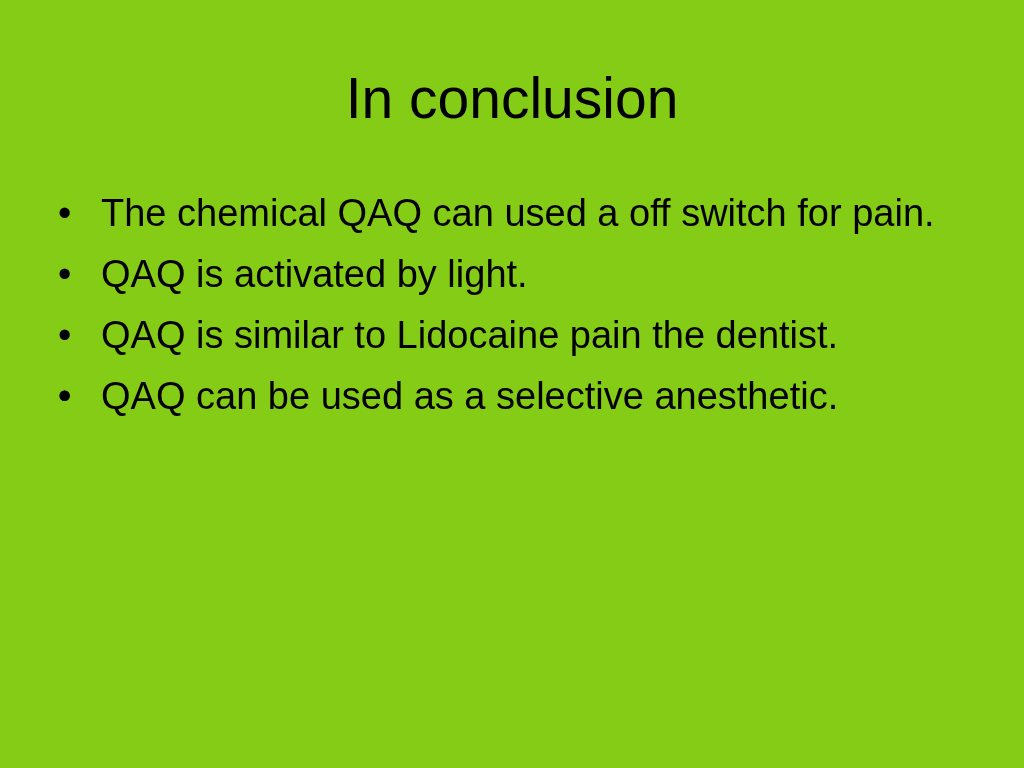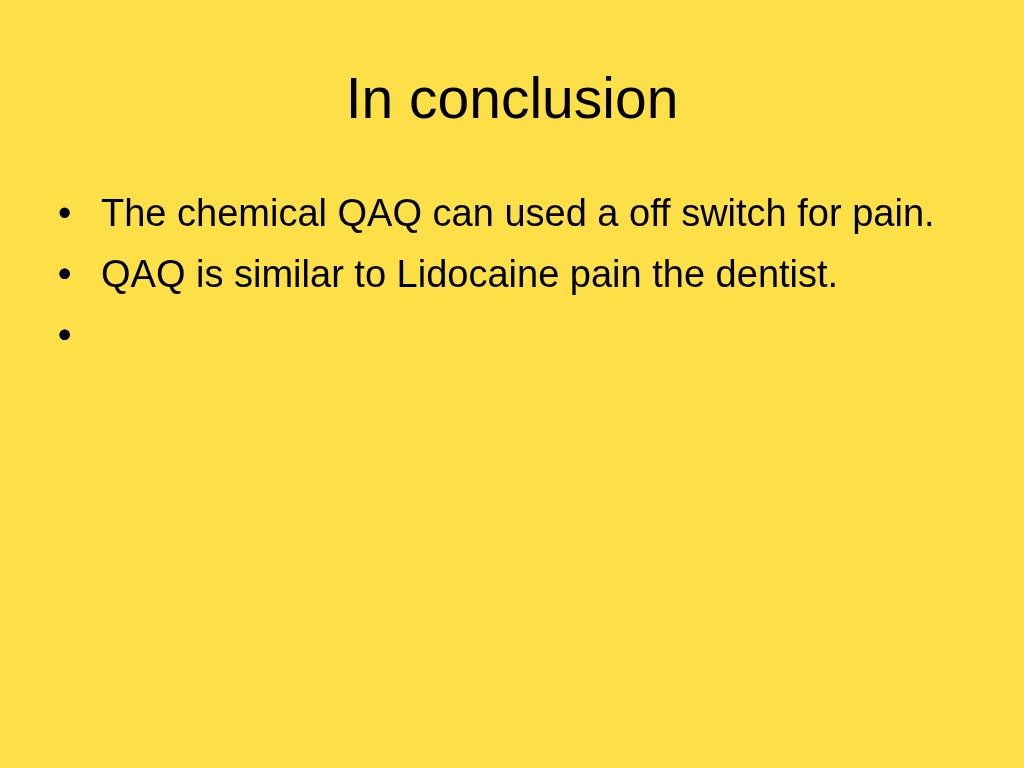--- a/index.html
+++ b/index.html
@@ -4,21 +4,21 @@
   <style>
     html, body {
       margin: 0;
       padding: 0;
       background: #ffffff;
     }
     .slide {
       position: relative;
       width: 1024px;
       height: 768px;
-      background: #fde047;
+      background: #84cc16;
       overflow: hidden;
       font-family: "Liberation Sans", sans-serif;
       color: #000000;
     }
     .slide-title {
       position: absolute;
       left: 0;
       top: 58px;
       width: 1024px;
       text-align: center;
@@ -58,25 +58,27 @@
 <div class="slide">
   <h1 class="slide-title">In conclusion</h1>
 
   <ul class="bullet-list">
     <li class="bullet-item">
       <span class="bullet-dot">•</span>
       <span>The chemical QAQ can used a off switch for pain.</span>
     </li>
     <li class="bullet-item">
       <span class="bullet-dot">•</span>
+      <span>QAQ is activated by light.</span>
     </li>
     <li class="bullet-item">
       <span class="bullet-dot">•</span>
       <span>QAQ is similar to Lidocaine pain the dentist.</span>
     </li>
     <li class="bullet-item">
       <span class="bullet-dot">•</span>
     </li>
     <li class="bullet-item">
       <span class="bullet-dot">•</span>
+      <span>QAQ can be used as a selective anesthetic.</span>
     </li>
   </ul>
 </div>
 
 </body></html>

